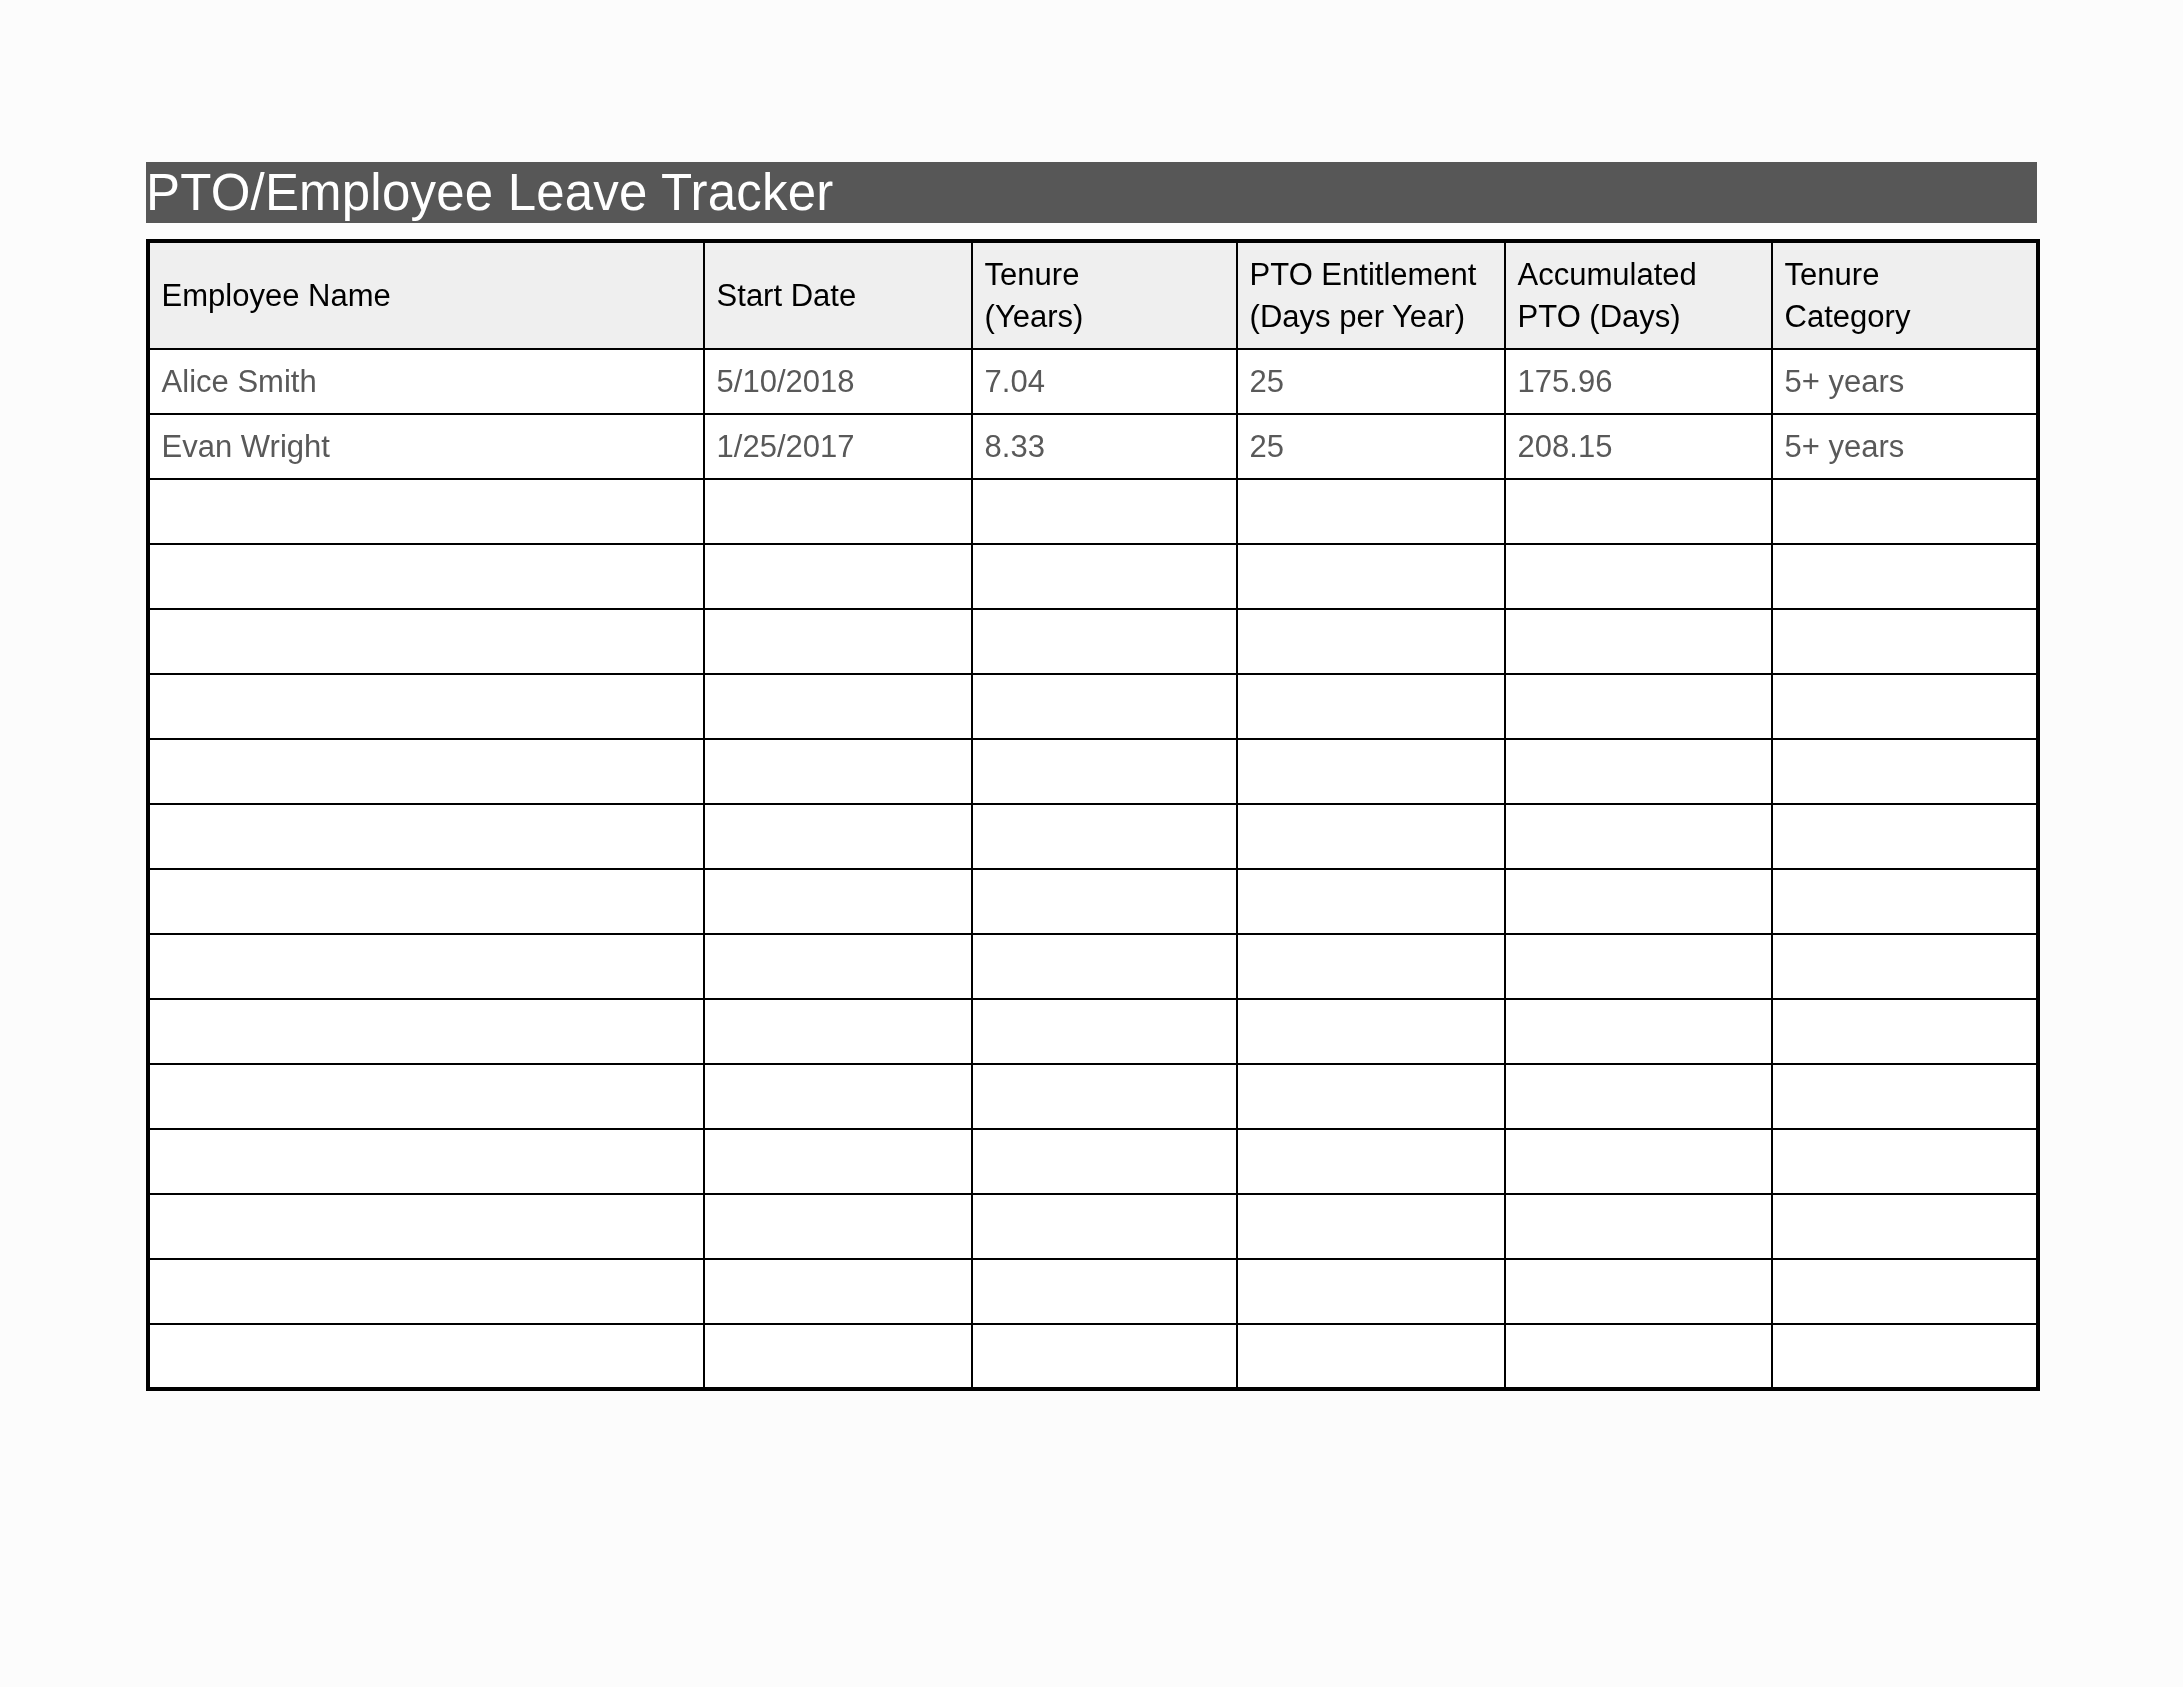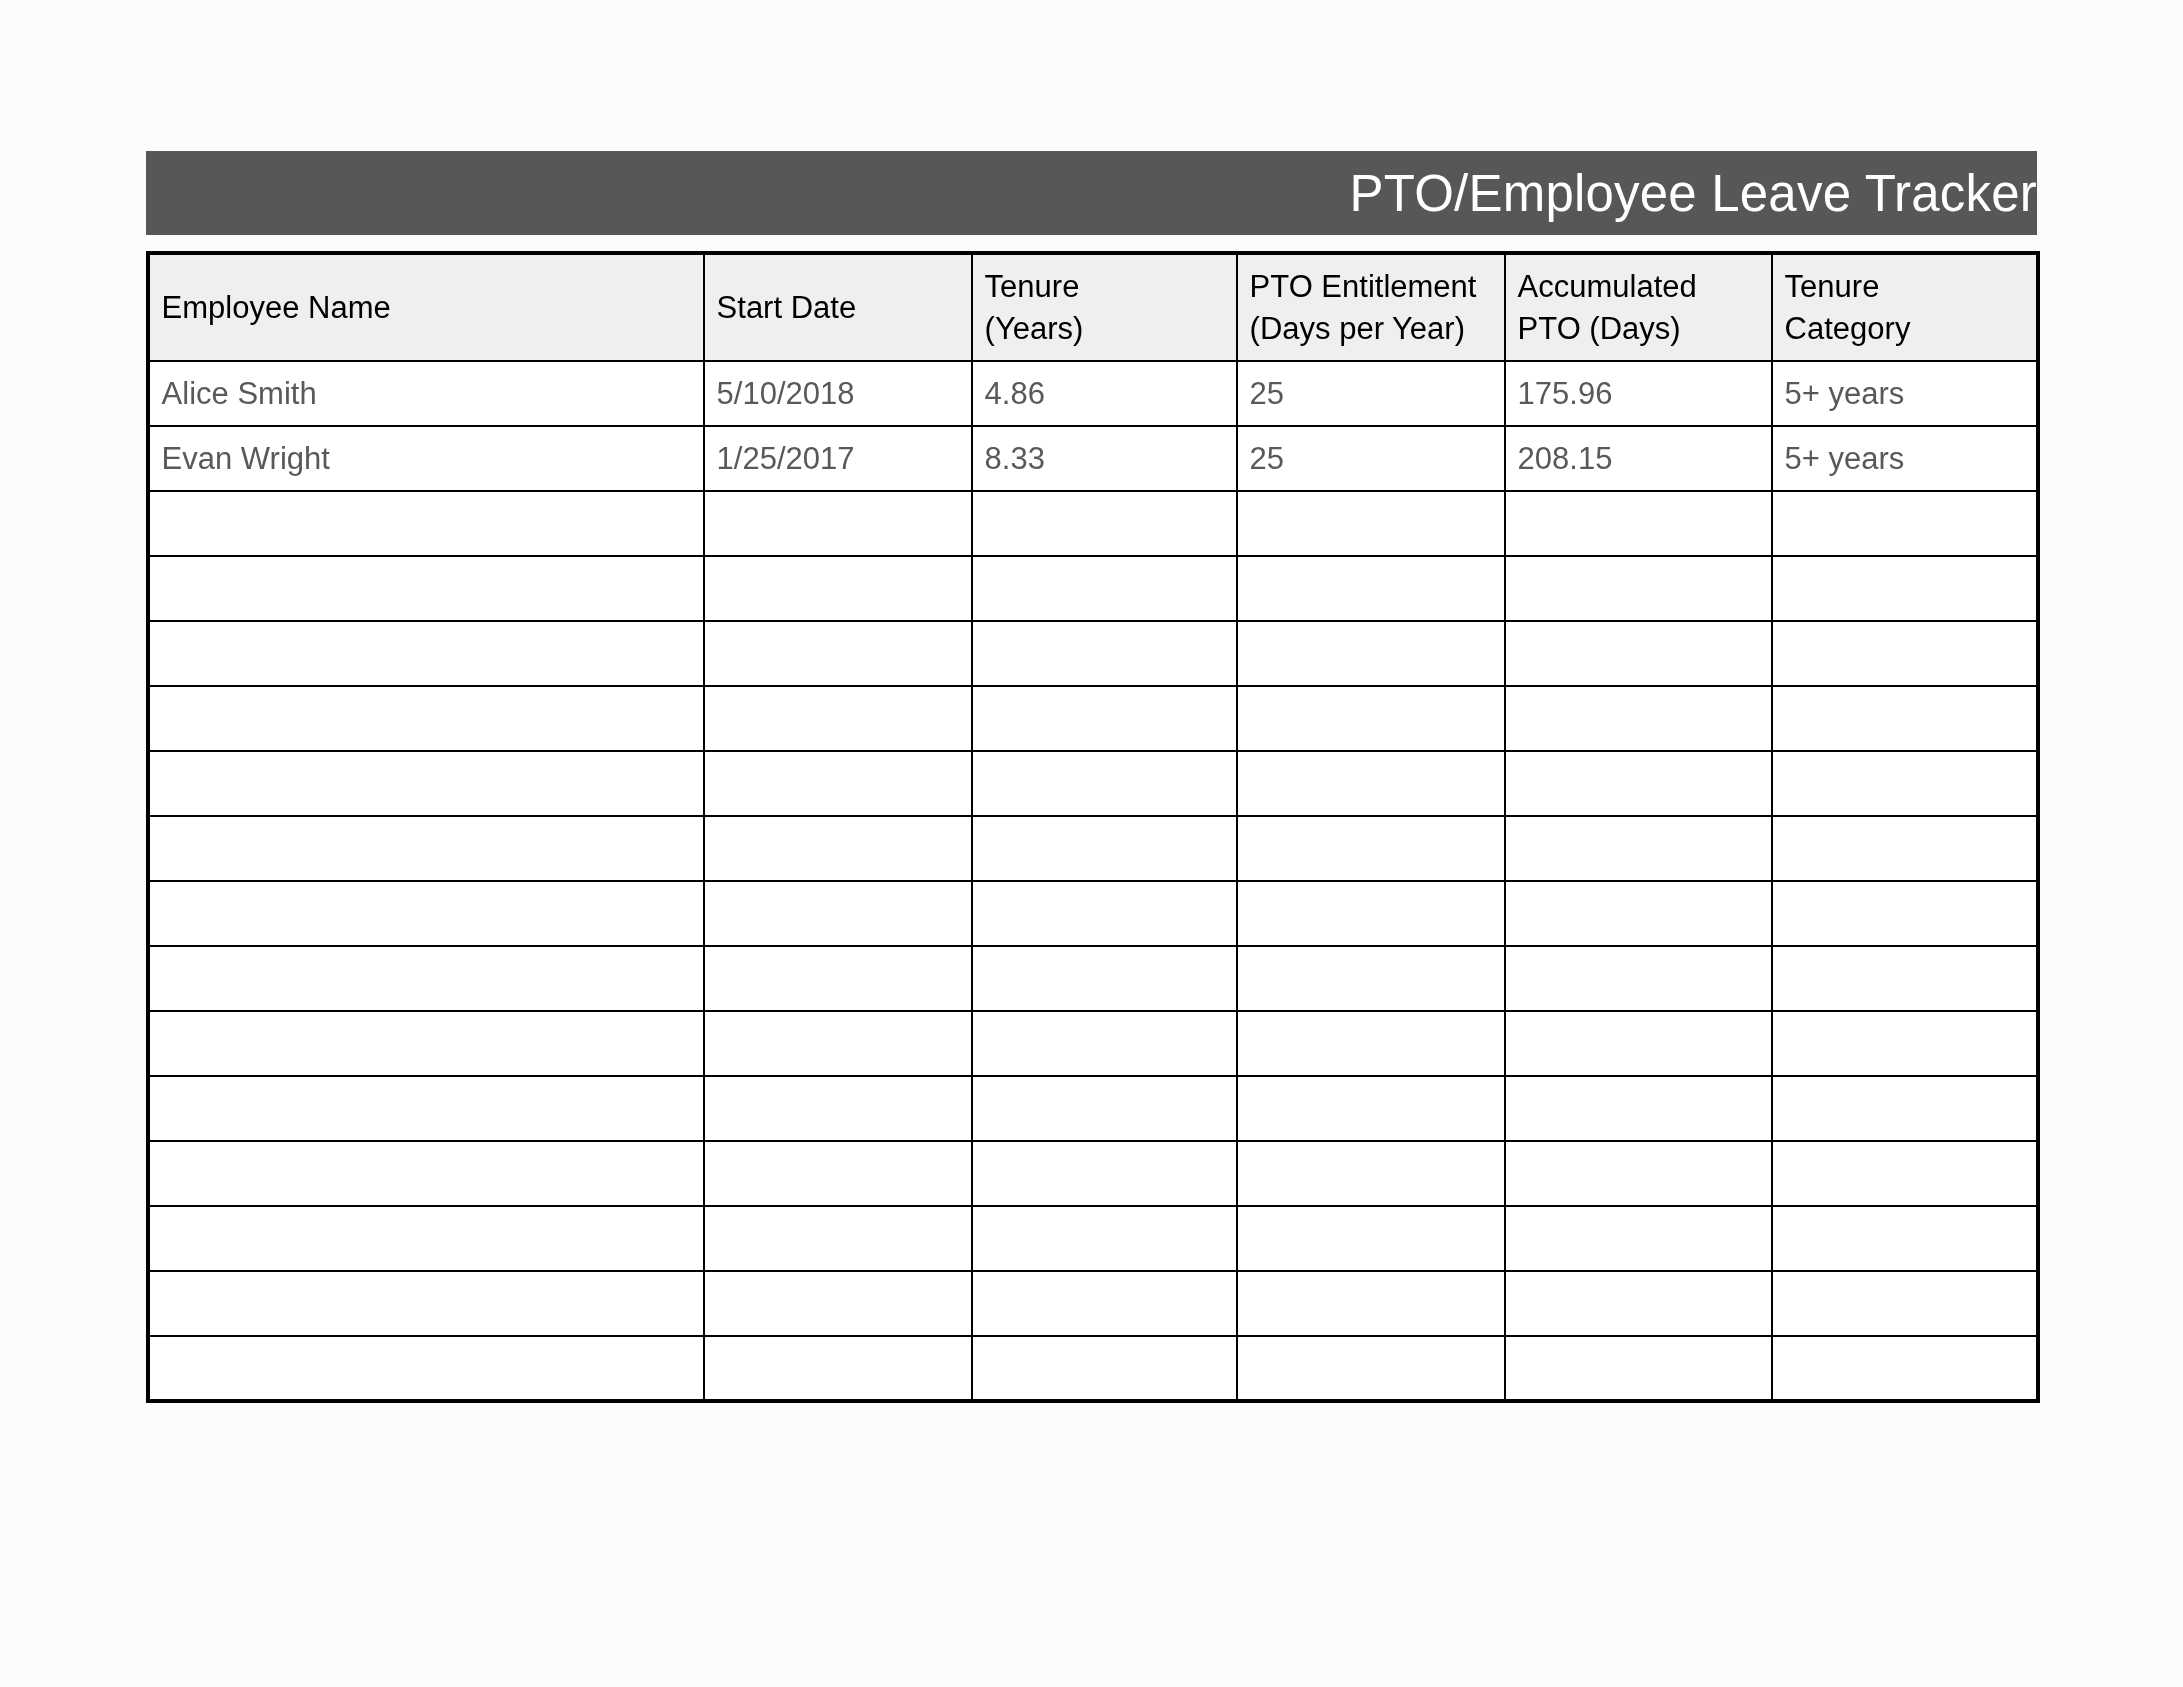--- a/index.html
+++ b/index.html
@@ -16,26 +16,27 @@
 
   #sheet {
     position: absolute;
     left: 146px;
     top: 151px;
     width: 1891px;           
   }
 
   
   .title-bar {
-    height: 84px;           
+    height: 61px;           
     background: #575757;
     display: flex;
     align-items: center;
-    justify-content: flex-end;
+    justify-content: flex-start;
     box-sizing: border-box;
+    margin-top: 11px;
   }
   .title-text {
     color: #ffffff;
     font-size: 51px;
     font-weight: 400;
     line-height: 1;
     letter-spacing: 0.2px;
     white-space: nowrap;
   }
 
@@ -135,21 +136,21 @@
           <th>
             <span class="hl">Tenure</span>
             <span class="hl">Category</span>
           </th>
         </tr>
     </thead>
     <tbody>
         <tr class="data-row">
           <td>Alice Smith</td>
           <td>5/10/2018</td>
-          <td>4.86</td>
+          <td>7.04</td>
           <td>25</td>
           <td>175.96</td>
           <td>5+ years</td>
         </tr>
         <tr class="data-row">
           <td>Evan Wright</td>
           <td>1/25/2017</td>
           <td>8.33</td>
           <td>25</td>
           <td>208.15</td>

